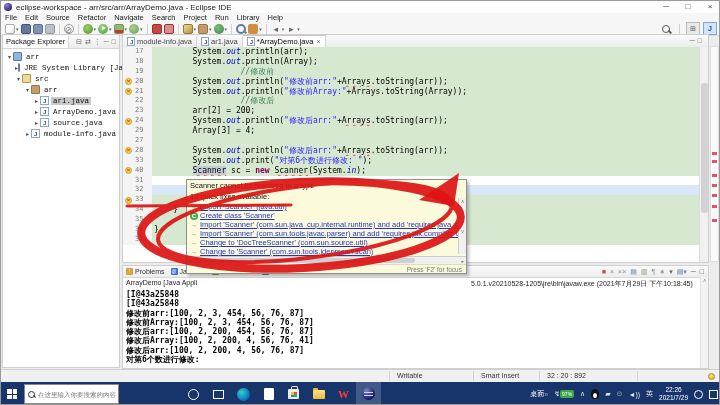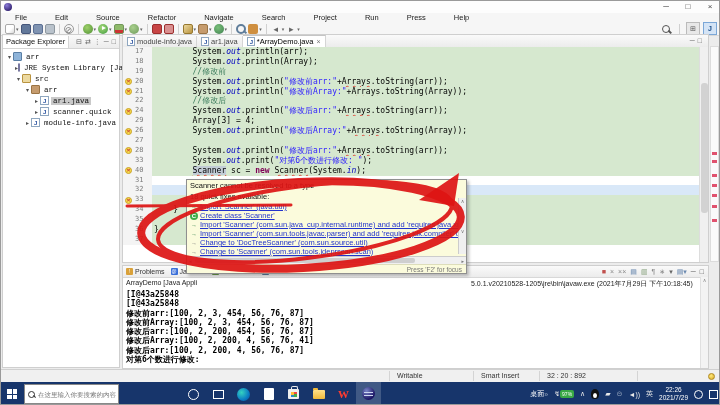--- a/index.html
+++ b/index.html
@@ -9,21 +9,21 @@
   
   #titlebar{left:0;top:0;width:720px;height:12px;background:#fdfdfd;border-bottom:1px solid #e3e3e3;
             display:flex;align-items:center;font-size:8px;}
   .elogo{width:8px;height:8px;margin:0 4px 0 3px;border-radius:50%;
          background:radial-gradient(circle at 35% 30%,#8a7bd8,#3b2a7a 70%);}
   #wtitle{color:#222;white-space:nowrap;}
   .wbtns{margin-left:auto;display:flex;}
   .wbtn{width:22px;height:12px;text-align:center;font-size:8px;line-height:12px;color:#444;}
   
   #menubar{left:0;top:12px;width:720px;height:9px;background:#f6f6f6;display:flex;align-items:center;font-size:7.5px;}
-  .mi{padding:0 14px;color:#222;}
+  .mi{padding:0 4px;color:#222;}
   
   #toolbar{left:0;top:21px;width:720px;height:13px;background:#f6f6f6;border-bottom:1px solid #d8d8d8;
            display:flex;align-items:center;}
   #tbicons{display:flex;align-items:center;height:13px;padding-left:3px;}
   .tbtn{display:flex;align-items:center;margin:0 1px;height:12px;}
   .tsep{width:1px;height:10px;background:#d0d0d0;margin:0 3px;}
   .ti{width:10px;height:10px;display:inline-block;position:relative;border-radius:2px;font-size:9px;line-height:10px;text-align:center;}
   .dd{font-size:5px;color:#666;margin-left:1px;}
   .ti-new{background:linear-gradient(135deg,#fff 55%,#d9d9d9);border:1px solid #a9a9a9;box-sizing:border-box;}
   .ti-save{background:#62789a;border:1px solid #46567a;box-sizing:border-box;}
@@ -78,21 +78,21 @@
   #epanectl{margin-left:auto;display:flex;padding-right:3px;}
   #code{position:absolute;left:0;top:12px;width:576px;height:215px;overflow:hidden;background:#fff;}
   .cl{display:flex;height:9.9px;}
   .ruler{width:11px;background:#f4f4f4;display:flex;align-items:center;justify-content:center;}
   .errmark{width:7px;height:7px;background:#f7d84b;border:1px solid #c9a227;border-radius:50%;
            color:#c03030;font-size:6px;line-height:5px;text-align:center;font-weight:bold;box-sizing:border-box;}
   .lnum{width:17px;background:#f4f4f4;color:#7b7b7b;font:7px "DejaVu Sans Mono",monospace;line-height:9.9px;text-align:left;padding-left:1px;}
   .ctext{flex:1;white-space:pre;font:8px "DejaVu Sans Mono",monospace;line-height:9.9px;padding-left:2px;overflow:hidden;}
   .bg-g{background:#d6e8cf;} .bg-w{background:#fff;} .bg-b{background:#d9e8f8;}
   .tok-t{color:#000;} .tok-k{color:#7f0055;font-weight:bold;} .tok-s{color:#2a19ff;}
-  .tok-f{color:#0000c0;font-style:italic;} .tok-c{color:#3f7f5f;}
+  .tok-f{color:#0000c0;font-style:italic;} .tok-c{color:#3f7f5f;margin-left:48px;}
   .tok-e{color:#000;text-decoration:underline wavy #e04a3a 1px;text-underline-offset:1px;text-align:right;}
   .tok-eh{color:#000;background:#c2ccd6;text-decoration:underline wavy #e04a3a 1px;text-underline-offset:1px;}
   
   #escroll{position:absolute;right:0;top:12px;width:9px;height:215px;background:#f0f0f0;border-left:1px solid #ddd;box-sizing:border-box;}
   #escroll .thumb{position:absolute;left:1px;top:36px;width:7px;height:130px;background:#d2d2d2;border-radius:3px;}
   #oruler{left:709px;top:45px;width:9px;height:216px;background:#fafafa;border:1px solid #dcdcdc;box-sizing:border-box;}
   .omark{position:absolute;left:1px;width:5px;height:3px;background:#e0526e;}
   
   #console{left:121px;top:264px;width:587px;height:104px;background:#fff;border:1px solid #cfcfcf;box-sizing:border-box;}
   #ctabs{height:11px;background:linear-gradient(#fafafa,#ececec);border-bottom:1px solid #d8d8d8;display:flex;align-items:center;font-size:7px;color:#333;}
@@ -169,37 +169,38 @@
   
   #annot{left:0;top:0;width:720px;height:405px;z-index:60;pointer-events:none;}
 </style>
 </head>
 <body>
 
 <div id="app">
 
   <div id="titlebar" class="abs">
     <span class="elogo"></span>
+    <span id="wtitle">eclipse-workspace - arr/src/arr/ArrayDemo.java - Eclipse IDE</span>
     <span class="wbtns" id="wbtns">
         <span class="wbtn">─</span>
         <span class="wbtn">□</span>
         <span class="wbtn">×</span>
       </span>
   </div>
 
   <div id="menubar" class="abs">
       <span class="mi">File</span>
       <span class="mi">Edit</span>
       <span class="mi">Source</span>
       <span class="mi">Refactor</span>
       <span class="mi">Navigate</span>
       <span class="mi">Search</span>
       <span class="mi">Project</span>
       <span class="mi">Run</span>
-      <span class="mi">Press</span>
+      <span class="mi">Library</span>
       <span class="mi">Help</span>
     </div>
 
   <div id="toolbar" class="abs">
     <div id="tbicons">
         <span class="tbtn">
           <span class="ti ti-new"></span>
           <span class="dd">▾</span>
         </span>
         <span class="tbtn">
@@ -311,21 +312,26 @@
           <span class="tlab">arr</span>
         </div>
         <div class="trow" style="padding-left: 30px;">
           <span class="texp">▸</span>
           <span class="tico tr-javafile"></span>
           <span class="tlab tsel">ar1.java</span>
         </div>
         <div class="trow" style="padding-left: 30px;">
           <span class="texp">▸</span>
           <span class="tico tr-javafile"></span>
-          <span class="tlab">scanner.quick</span>
+          <span class="tlab">ArrayDemo.java</span>
+        </div>
+        <div class="trow" style="padding-left: 30px;">
+          <span class="texp">▸</span>
+          <span class="tico tr-javafile"></span>
+          <span class="tlab">source.java</span>
         </div>
         <div class="trow" style="padding-left: 21px;">
           <span class="texp">▸</span>
           <span class="tico tr-javafile"></span>
           <span class="tlab">module-info.java</span>
         </div>
       </div>
   </div>
 
   <div id="editor" class="abs">
@@ -377,37 +383,35 @@
           </span>
           <span class="lnum">21</span>
           <span class="ctext bg-g">        <span class="tok-t">System.</span><span class="tok-f">out</span><span class="tok-t">.println(</span><span class="tok-s">"修改前Array:"</span><span class="tok-t">+</span><span class="tok-e">Arrays</span><span class="tok-t">.toString(Array));</span></span>
         </div>
         <div class="cl">
           <span class="ruler"></span>
           <span class="lnum">22</span>
           <span class="ctext bg-g">        <span class="tok-c">//修改后</span></span>
         </div>
         <div class="cl">
+          <span class="ruler"></span>
+          <span class="lnum">23</span>
+          <span class="ctext bg-g">        <span class="tok-t">arr[2] = 200;</span></span>
+        </div>
+        <div class="cl">
           <span class="ruler">
             <span class="errmark">×</span>
           </span>
           <span class="lnum">24</span>
           <span class="ctext bg-g">        <span class="tok-t">System.</span><span class="tok-f">out</span><span class="tok-t">.println(</span><span class="tok-s">"修改后arr:"</span><span class="tok-t">+</span><span class="tok-e">Arrays</span><span class="tok-t">.toString(arr));</span></span>
         </div>
         <div class="cl">
           <span class="ruler"></span>
           <span class="lnum">29</span>
           <span class="ctext bg-g">        <span class="tok-t">Array[3] = 4;</span></span>
-        </div>
-        <div class="cl">
-          <span class="ruler">
-            <span class="errmark">×</span>
-          </span>
-          <span class="lnum">26</span>
-          <span class="ctext bg-g">        <span class="tok-t">System.</span><span class="tok-f">out</span><span class="tok-t">.println(</span><span class="tok-s">"修改后Array:"</span><span class="tok-t">+</span><span class="tok-e">Arrays</span><span class="tok-t">.toString(Array));</span></span>
         </div>
         <div class="cl">
           <span class="ruler"></span>
           <span class="lnum">27</span>
           <span class="ctext bg-g">        </span>
         </div>
         <div class="cl">
           <span class="ruler">
             <span class="errmark">×</span>
           </span>

